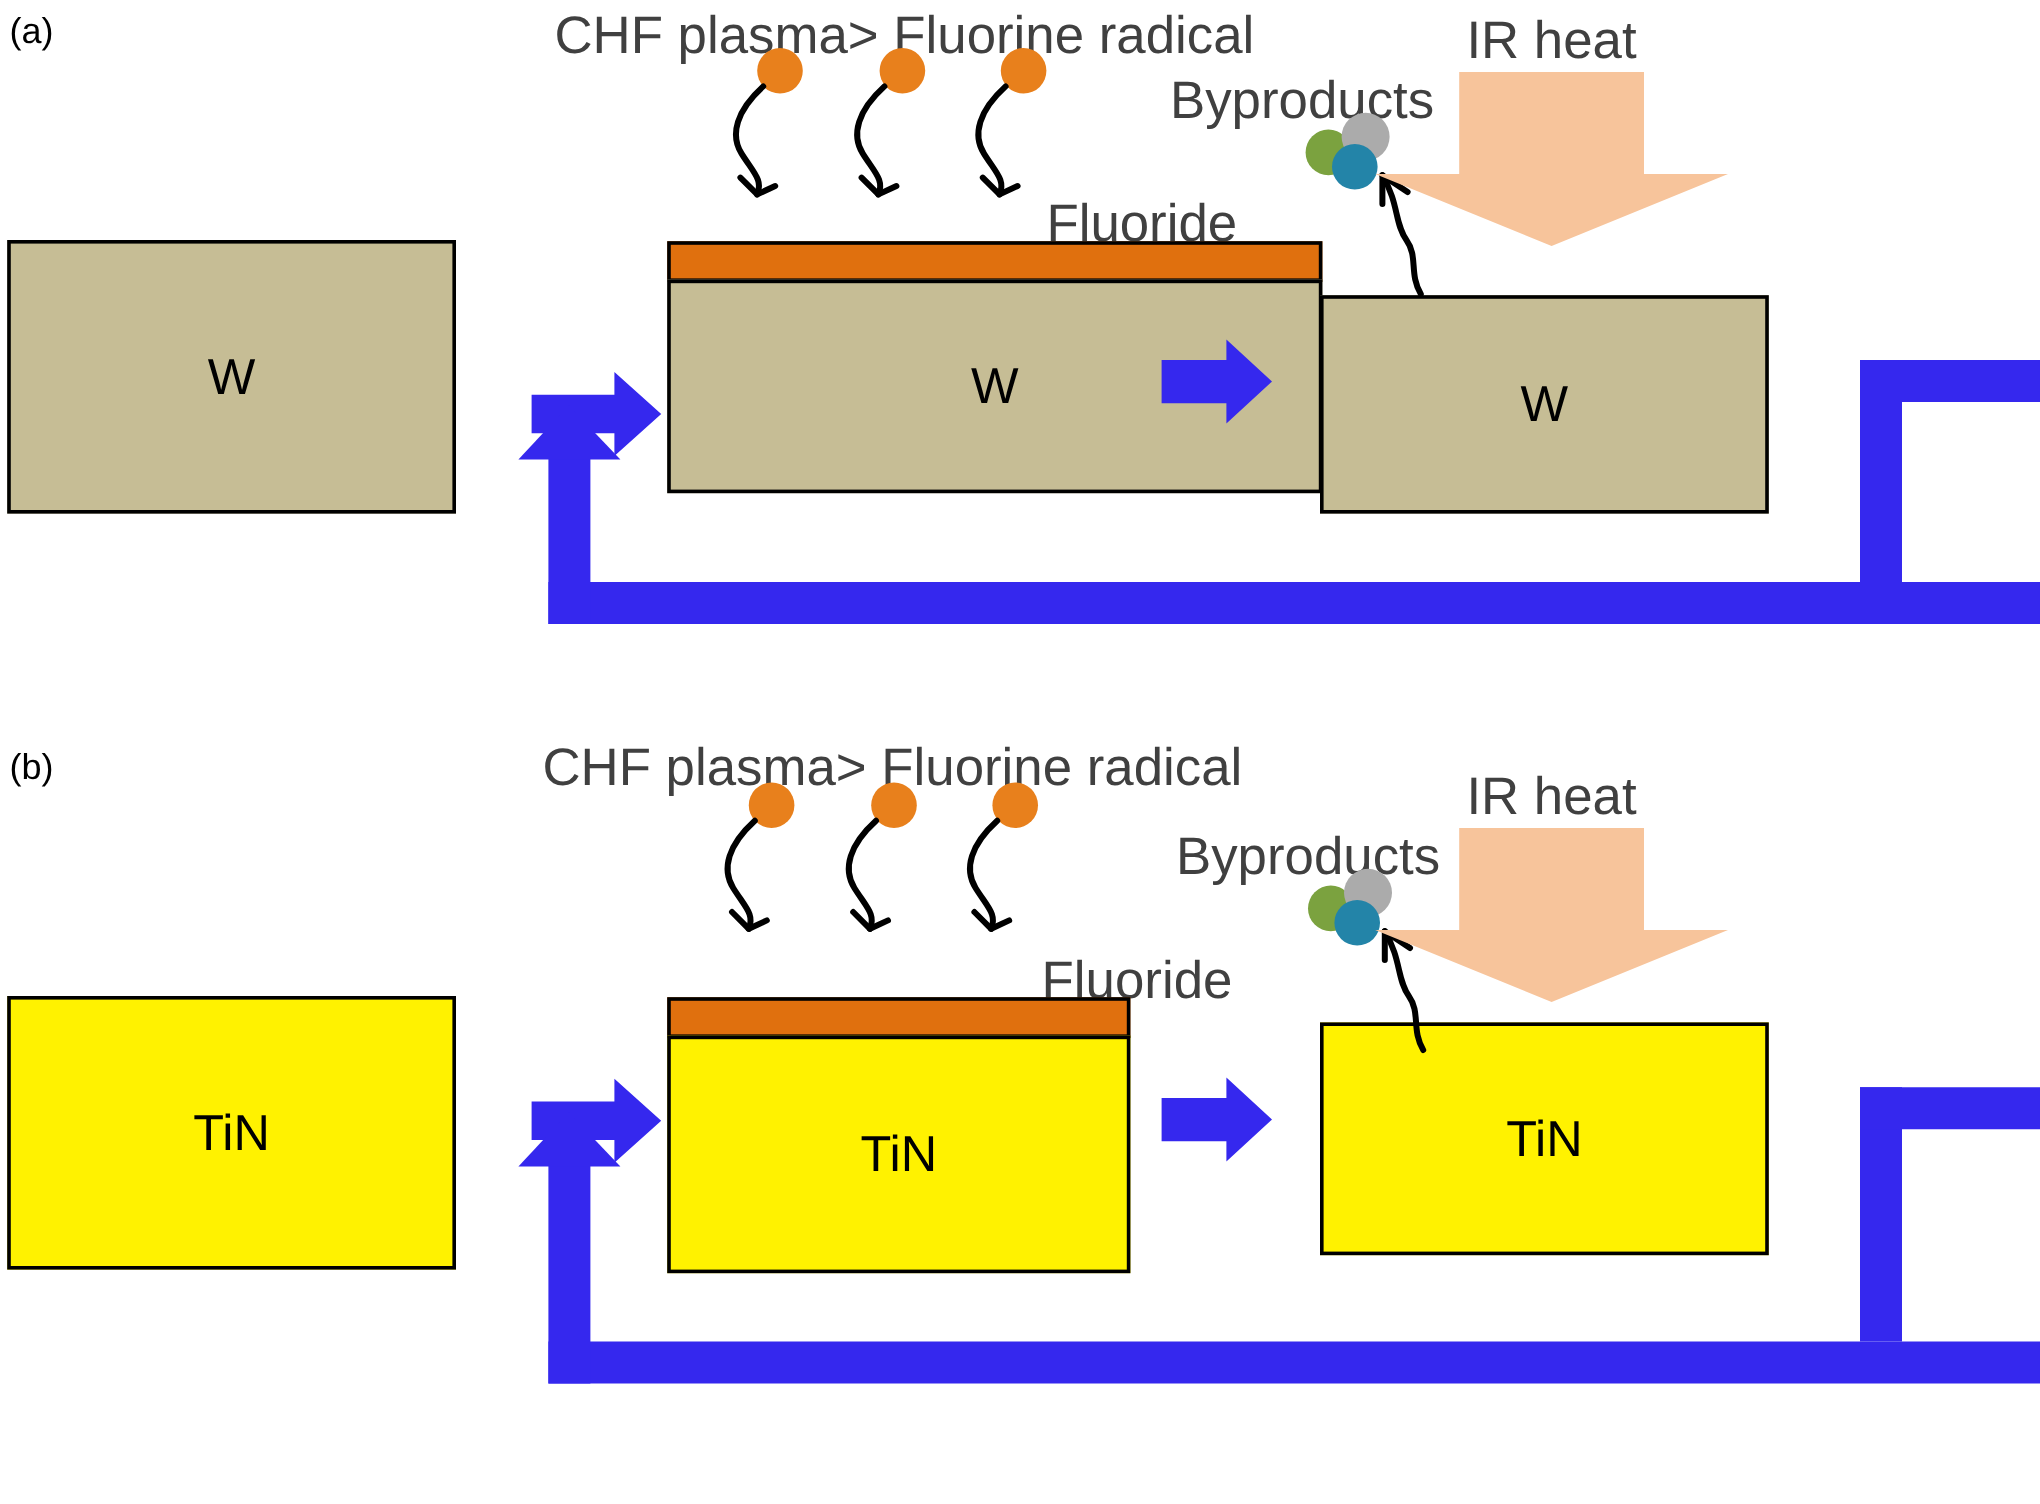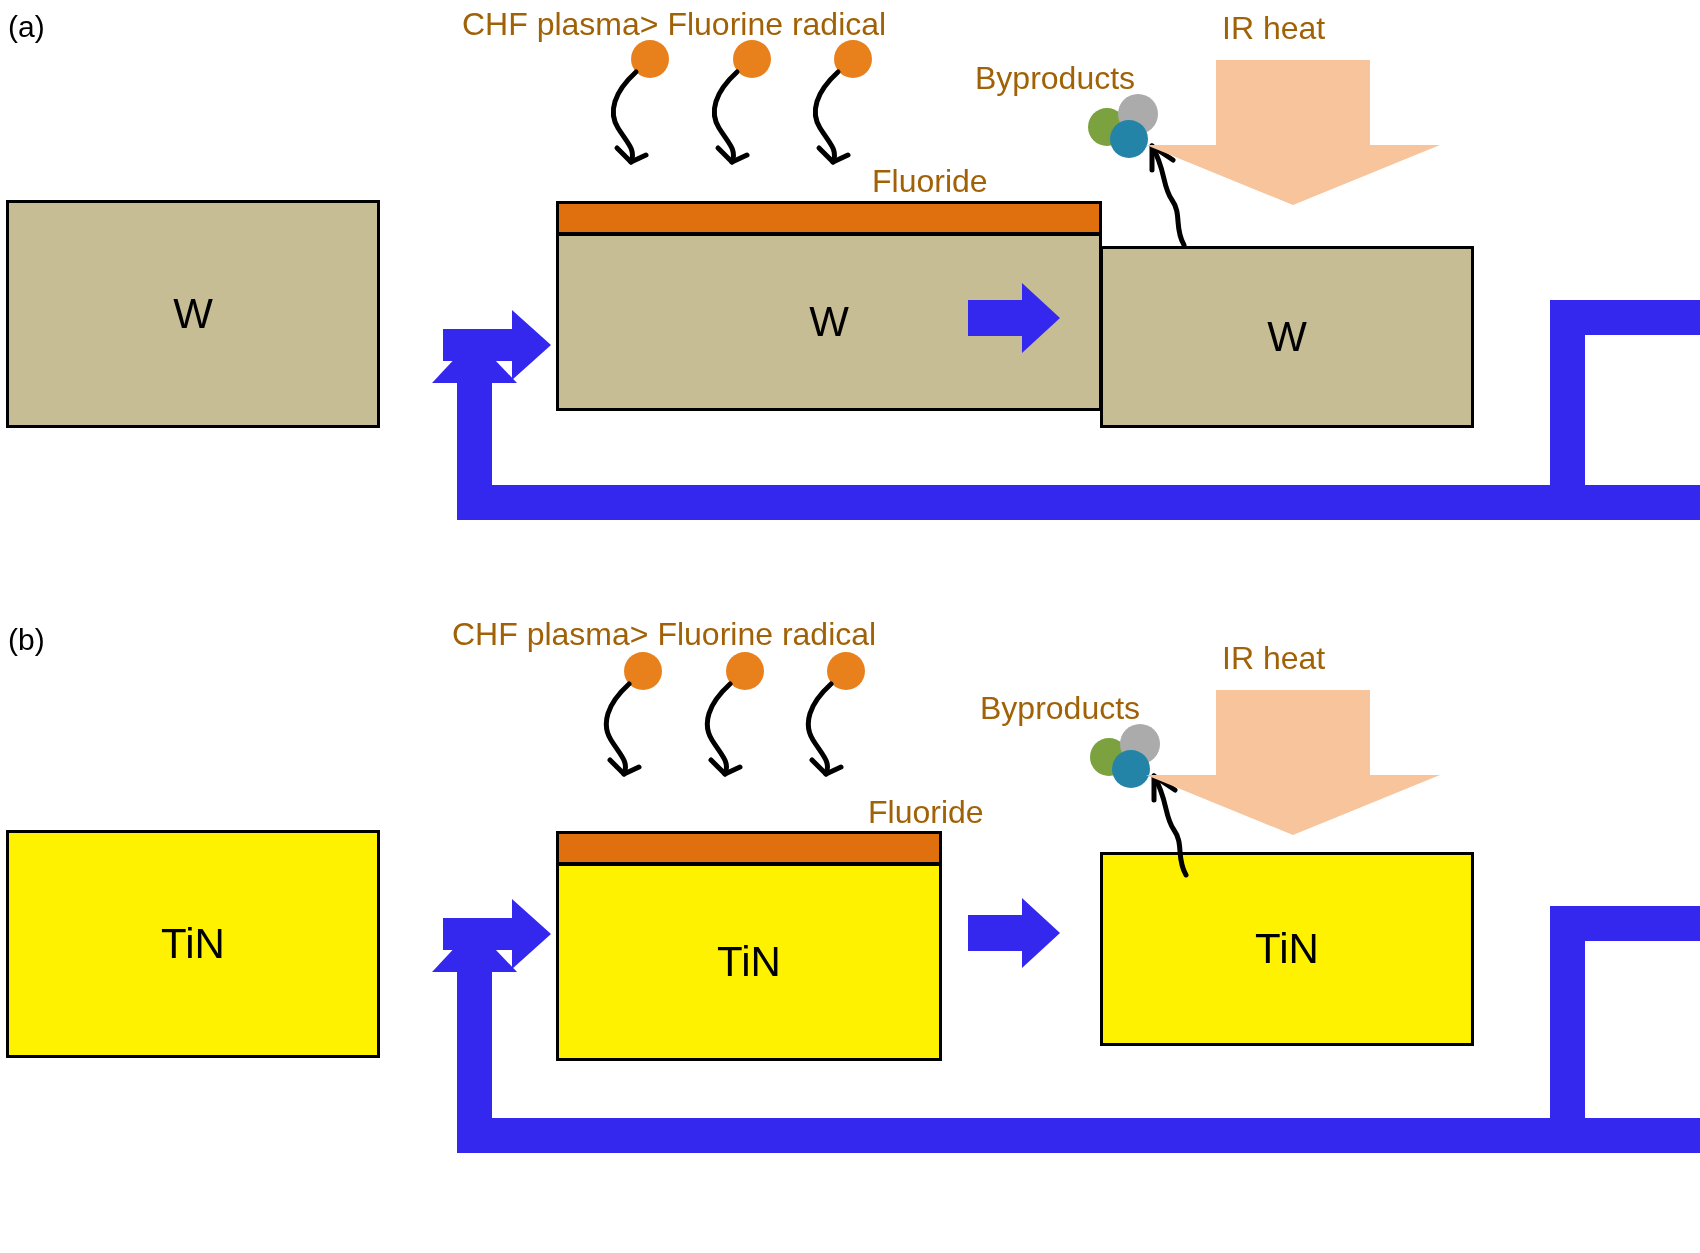--- a/index.html
+++ b/index.html
@@ -29,23 +29,23 @@
   .panel-label {
     position: absolute;
     font-size: 30px;
     line-height: 1;
     color: #000;
     white-space: nowrap;
   }
 
   .caption {
     position: absolute;
-    font-size: 32px;
+    font-size: 44px;
     line-height: 1;
-    color: #a16207;
+    color: #404040;
     white-space: nowrap;
   }
 
   .block {
     position: absolute;
     box-sizing: border-box;
     border: 3px solid #000000;
     display: flex;
     align-items: center;
     justify-content: center;

